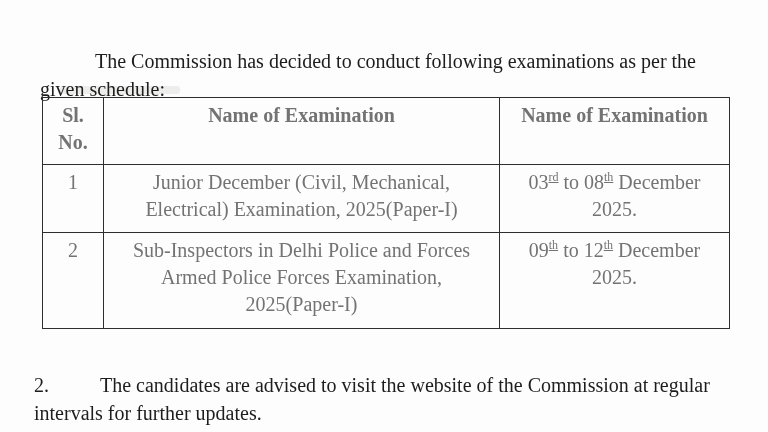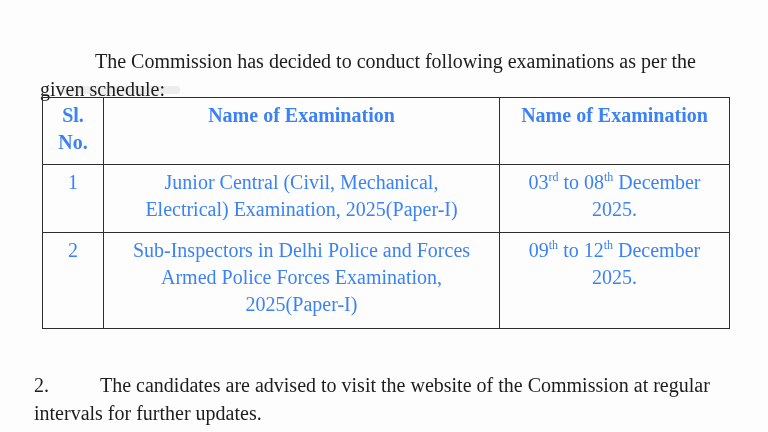--- a/index.html
+++ b/index.html
@@ -44,39 +44,40 @@
   }
   table.exam-table {
     position: absolute;
     left: 42px;
     top: 97px;
     width: 687px;
     border-collapse: collapse;
     table-layout: fixed;
     font-size: 20px;
     line-height: 27px;
-    color: #3b82f6;
+    color: #737373;
   }
   table.exam-table th,
   table.exam-table td {
     border: 1.6px solid #2e2e2e;
     vertical-align: top;
     text-align: center;
     padding: 4px 4px 0 4px;
   }
   table.exam-table th {
     font-weight: bold;
   }
   tr.header-row   { height: 67px; }
   tr.data-row-1   { height: 68px; }
   tr.data-row-2   { height: 96px; }
   sup.ordinal {
     font-size: 12px;
     line-height: 0;
     vertical-align: super;
+    text-decoration: underline;
   }
   .footer {
     position: absolute;
     left: 34px;
     top: 351px;
     width: 692px;
     font-size: 20px;
     line-height: 28px;
   }
   .footer .para-number {
@@ -109,21 +110,21 @@
           <div>No.</div>
         </th>
         <th>Name of Examination</th>
         <th>Name of Examination</th>
       </tr>
     </thead>
     <tbody>
       <tr class="data-row-1">
         <td>1</td>
         <td>
-          <div>Junior Central (Civil, Mechanical,</div>
+          <div>Junior December (Civil, Mechanical,</div>
           <div>Electrical) Examination, 2025(Paper-I)</div>
         </td>
         <td>
           <div><span>03</span><sup class="ordinal">rd</sup><span> to </span><span>08</span><sup class="ordinal">th</sup><span> December</span></div>
           <div>2025.</div>
         </td>
       </tr>
       <tr class="data-row-2">
         <td>2</td>
         <td>

